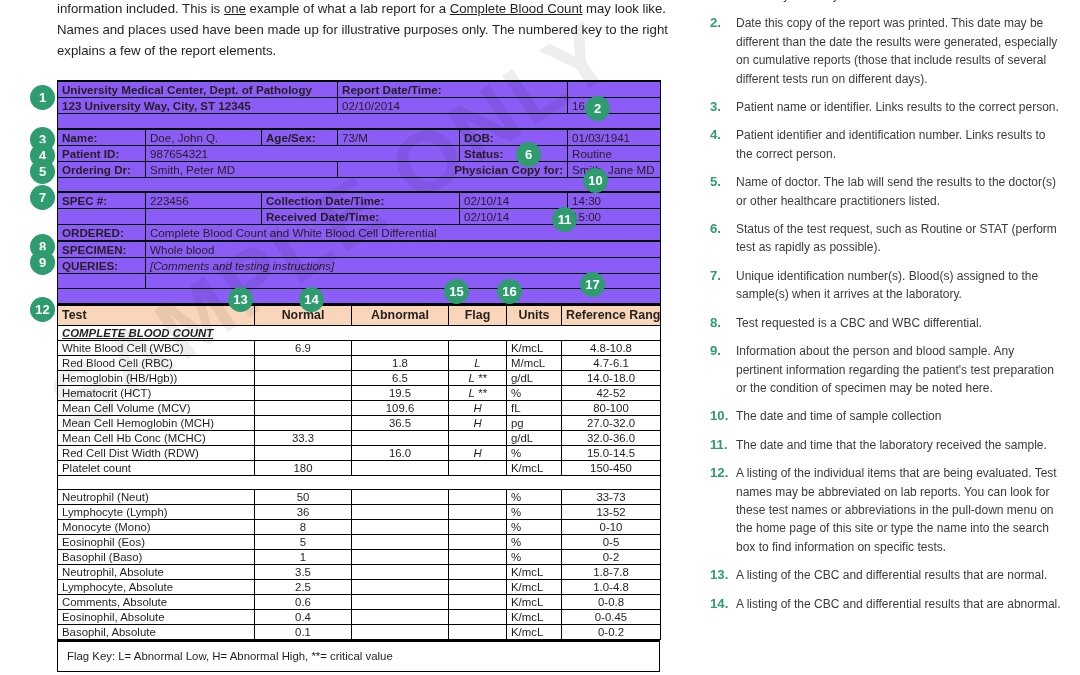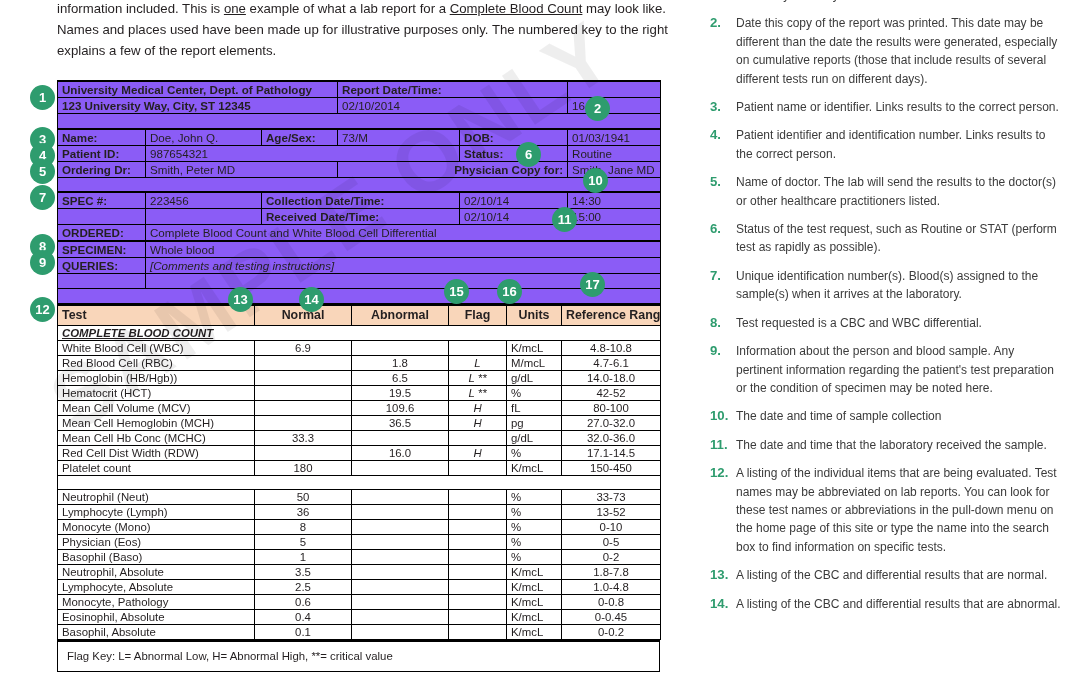--- a/index.html
+++ b/index.html
@@ -276,21 +276,21 @@
               <td class="ctr"></td>
               <td class="">g/dL</td>
               <td class="ctr">32.0-36.0</td>
             </tr>
             <tr>
               <td class="">Red Cell Dist Width (RDW)</td>
               <td class="ctr"></td>
               <td class="ab">16.0</td>
               <td class="flag">H</td>
               <td class="">%</td>
-              <td class="ctr">17.1-14.5</td>
+              <td class="ctr">15.0-14.5</td>
             </tr>
             <tr>
               <td class="">Platelet count</td>
               <td class="ctr">180</td>
               <td class="ctr"></td>
               <td class="ctr"></td>
               <td class="">K/mcL</td>
               <td class="ctr">150-450</td>
             </tr>
             <tr class="gap">
@@ -314,21 +314,21 @@
             </tr>
             <tr>
               <td class="">Monocyte (Mono)</td>
               <td class="ctr">8</td>
               <td class="ctr"></td>
               <td class="ctr"></td>
               <td class="">%</td>
               <td class="ctr">0-10</td>
             </tr>
             <tr>
-              <td class="">Physician (Eos)</td>
+              <td class="">Eosinophil (Eos)</td>
               <td class="ctr">5</td>
               <td class="ctr"></td>
               <td class="ctr"></td>
               <td class="">%</td>
               <td class="ctr">0-5</td>
             </tr>
             <tr>
               <td class="">Basophil (Baso)</td>
               <td class="ctr">1</td>
               <td class="ctr"></td>
@@ -346,21 +346,21 @@
             </tr>
             <tr>
               <td class="">Lymphocyte, Absolute</td>
               <td class="ctr">2.5</td>
               <td class="ctr"></td>
               <td class="ctr"></td>
               <td class="">K/mcL</td>
               <td class="ctr">1.0-4.8</td>
             </tr>
             <tr>
-              <td class="">Monocyte, Pathology</td>
+              <td class="">Comments, Absolute</td>
               <td class="ctr">0.6</td>
               <td class="ctr"></td>
               <td class="ctr"></td>
               <td class="">K/mcL</td>
               <td class="ctr">0-0.8</td>
             </tr>
             <tr>
               <td class="">Eosinophil, Absolute</td>
               <td class="ctr">0.4</td>
               <td class="ctr"></td>

